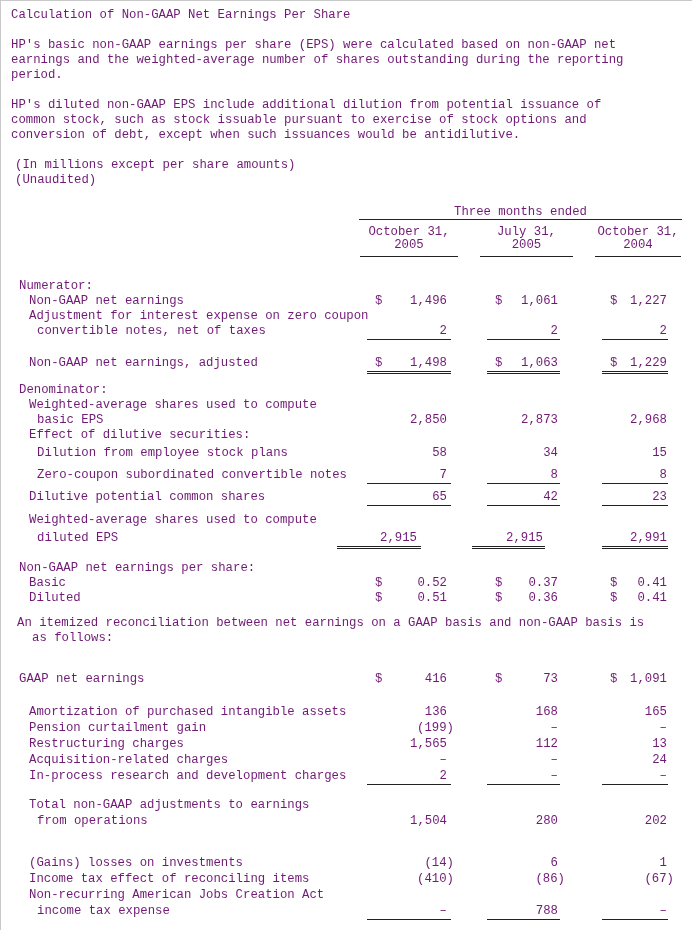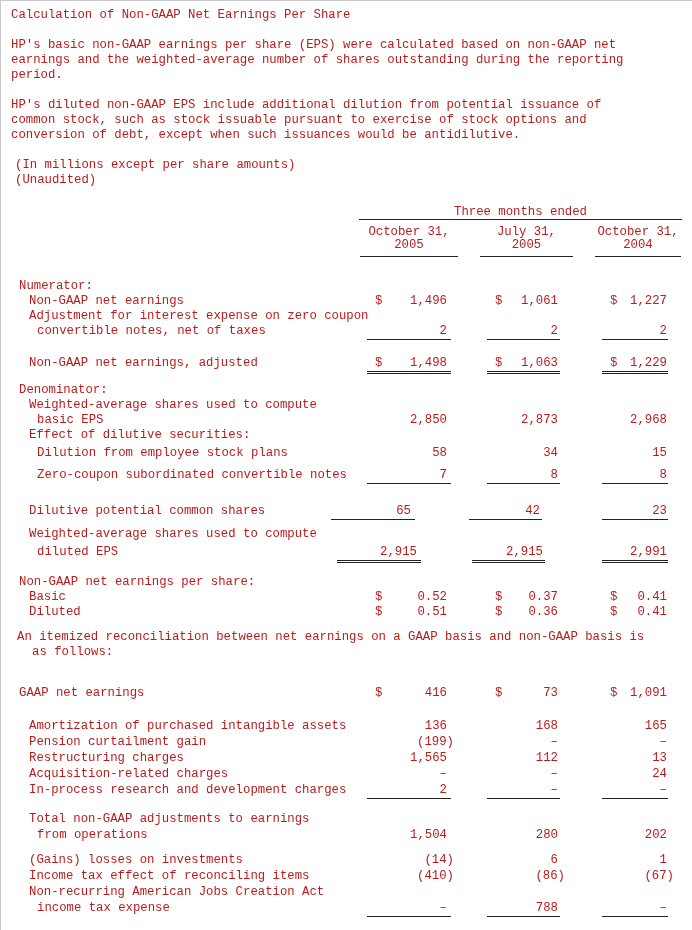--- a/index.html
+++ b/index.html
@@ -2,21 +2,21 @@
 <html><head>
 <meta charset="utf-8">
 <style>
   * { box-sizing: border-box; margin: 0; padding: 0; }
   html, body { background: #fff; }
   .doc {
     position: relative;
     width: 692px;
     height: 930px;
     background: #fff;
-    color: #b91c1c;
+    color: #701a75;
     font-family: "Liberation Mono", "DejaVu Sans Mono", monospace;
     font-size: 12.3px;
     line-height: 15px;
     padding: 7px 11px 0 10px;
     border-top: 1px solid #c9c9c9;
     border-left: 1px solid #c9c9c9;
     overflow: hidden;
   }
   .para { margin-top: 15px; }
   .notes { margin-top: 15px; margin-left: 4px; }
@@ -154,21 +154,21 @@
         <div class="val c1"><span class="cur"></span><span class="num">58</span></div>
         <div class="val c2"><span class="cur"></span><span class="num">34</span></div>
         <div class="val c3"><span class="cur"></span><span class="num">15</span></div>
       </div>
       <div class="row" style="margin-top: 7px;">
         <div class="lbl ind-2">Zero-coupon subordinated convertible notes</div>
         <div class="val c1 u"><span class="cur"></span><span class="num">7</span></div>
         <div class="val c2 u"><span class="cur"></span><span class="num">8</span></div>
         <div class="val c3 u"><span class="cur"></span><span class="num">8</span></div>
       </div>
-      <div class="row" style="margin-top: 20px; gap: 18px;">
+      <div class="row" style="margin-top: 6px;">
         <div class="lbl ind-1">Dilutive potential common shares</div>
         <div class="val c1 u"><span class="cur"></span><span class="num">65</span></div>
         <div class="val c2 u"><span class="cur"></span><span class="num">42</span></div>
         <div class="val c3 u"><span class="cur"></span><span class="num">23</span></div>
       </div>
       <div class="row" style="margin-top: 7px;">
         <div class="lbl ind-1">Weighted-average shares used to compute</div>
       </div>
       <div class="row" style="margin-top: 3px; gap: 15px;">
         <div class="lbl ind-2">diluted EPS</div>
@@ -237,21 +237,21 @@
       </div>
       <div class="row" style="margin-top: 12px;">
         <div class="lbl ind-1">Total non-GAAP adjustments to earnings</div>
       </div>
       <div class="row">
         <div class="lbl ind-2">from operations</div>
         <div class="val c1"><span class="cur"></span><span class="num">1,504</span></div>
         <div class="val c2"><span class="cur"></span><span class="num">280</span></div>
         <div class="val c3"><span class="cur"></span><span class="num">202</span></div>
       </div>
-      <div class="row" style="margin-top: 9px;">
+      <div class="row" style="margin-top: 26px;">
         <div class="lbl ind-1">(Gains) losses on investments</div>
         <div class="val c1"><span class="cur"></span><span class="num neg">(14)</span></div>
         <div class="val c2"><span class="cur"></span><span class="num">6</span></div>
         <div class="val c3"><span class="cur"></span><span class="num">1</span></div>
       </div>
       <div class="row">
         <div class="lbl ind-1">Income tax effect of reconciling items</div>
         <div class="val c1"><span class="cur"></span><span class="num neg">(410)</span></div>
         <div class="val c2"><span class="cur"></span><span class="num neg">(86)</span></div>
         <div class="val c3"><span class="cur"></span><span class="num neg">(67)</span></div>

